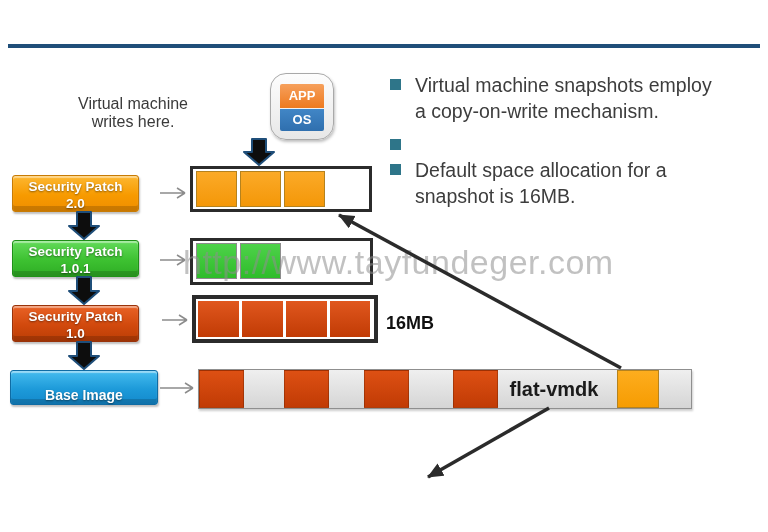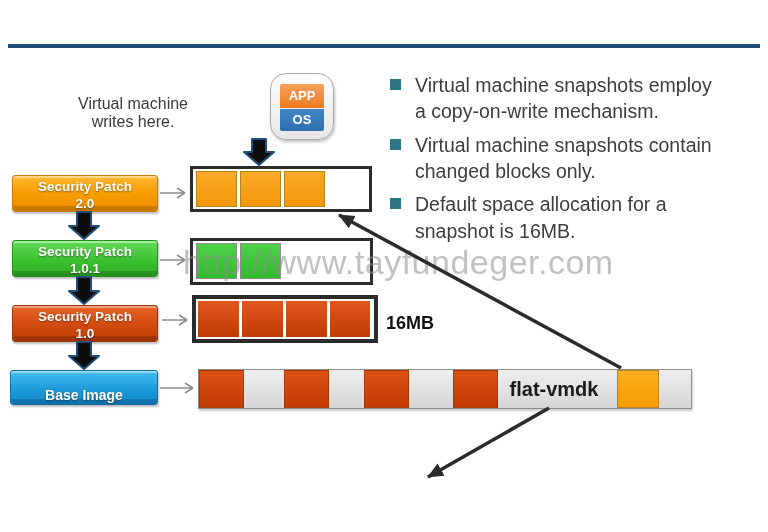--- a/index.html
+++ b/index.html
@@ -27,21 +27,21 @@
     background:linear-gradient(#FDFDFD,#E7E7E7); border:1px solid #A9A9A9;
     border-radius:16px; box-shadow:1px 2px 3px rgba(0,0,0,0.25); padding:10px 9px;margin-left:43px;
   }
   .vm-card .app, .vm-card .os {
     width:44px; text-align:center; color:#fff; font-weight:bold; font-size:13px;
   }
   .vm-card .app { height:24px; line-height:24px; background:linear-gradient(#F6A05C,#EE7A1F); border-radius:2px 2px 0 0; }
   .vm-card .os  { height:22px; line-height:22px; background:linear-gradient(#4186C6,#2F6FAE); border-radius:0 0 2px 2px; margin-top:1px; }
   
   .layer {
-    position:absolute; width:146px; height:37px; border-radius:3px; text-align:center;
+    position:absolute; width:127px; height:37px; border-radius:3px; text-align:center;
     color:#fff; font-weight:bold; font-size:13.5px; line-height:1.25; padding-top:3px;
     text-shadow:0 1px 2px rgba(0,0,0,0.45);
     box-shadow: inset 0 2px 1px rgba(255,255,255,0.45), inset 0 -5px 0 rgba(0,0,0,0.16), 1px 2px 2px rgba(0,0,0,0.25);
   }
   .layer.sp20 { left:12px; top:175px; background:linear-gradient(#FDB731,#F79A00 55%,#EF8E00); border:1px solid #C77B05; }
   .layer.sp101{ left:12px; top:240px; background:linear-gradient(#63DB5A,#3DC131 55%,#2EAD24); border:1px solid #1F9117; }
   .layer.sp10 { left:12px; top:305px; background:linear-gradient(#E96226,#D1490D 55%,#BC3E05); border:1px solid #99330A; }
   .layer.base {
     left:10px; top:370px; width:148px; height:35px; padding-top:8px; line-height:33px; font-size:14px;
     background:linear-gradient(#45BCEF,#1D9AD9 55%,#1389CC); border:1px solid #0F6CA4;
@@ -171,22 +171,20 @@
   </div>
 
   <ul class="bullets">
     <li>
       <span class="sq-bullet"></span>
       <span class="bullet-text">Virtual machine snapshots employ
 a copy-on-write mechanism.</span>
     </li>
     <li>
       <span class="sq-bullet"></span>
-      <span class="bullet-text">Virtual machine snapshots contain
-changed blocks only.</span>
     </li>
     <li>
       <span class="sq-bullet"></span>
       <span class="bullet-text">Default space allocation for a
 snapshot is 16MB.</span>
     </li>
   </ul>
 
   <div class="watermark">http://www.tayfundeger.com</div>
 

